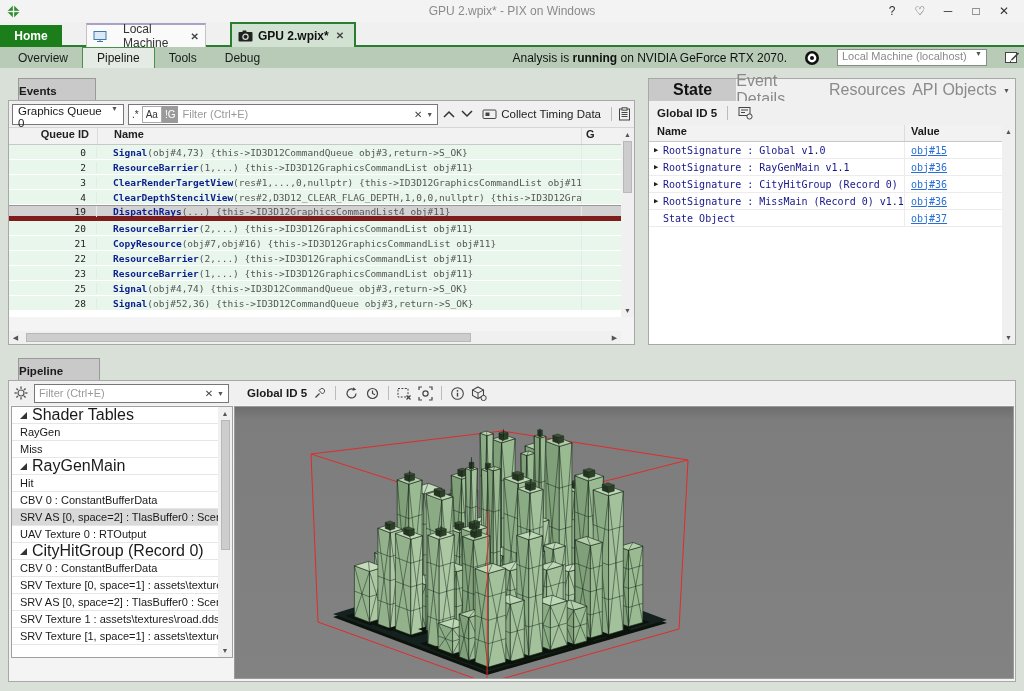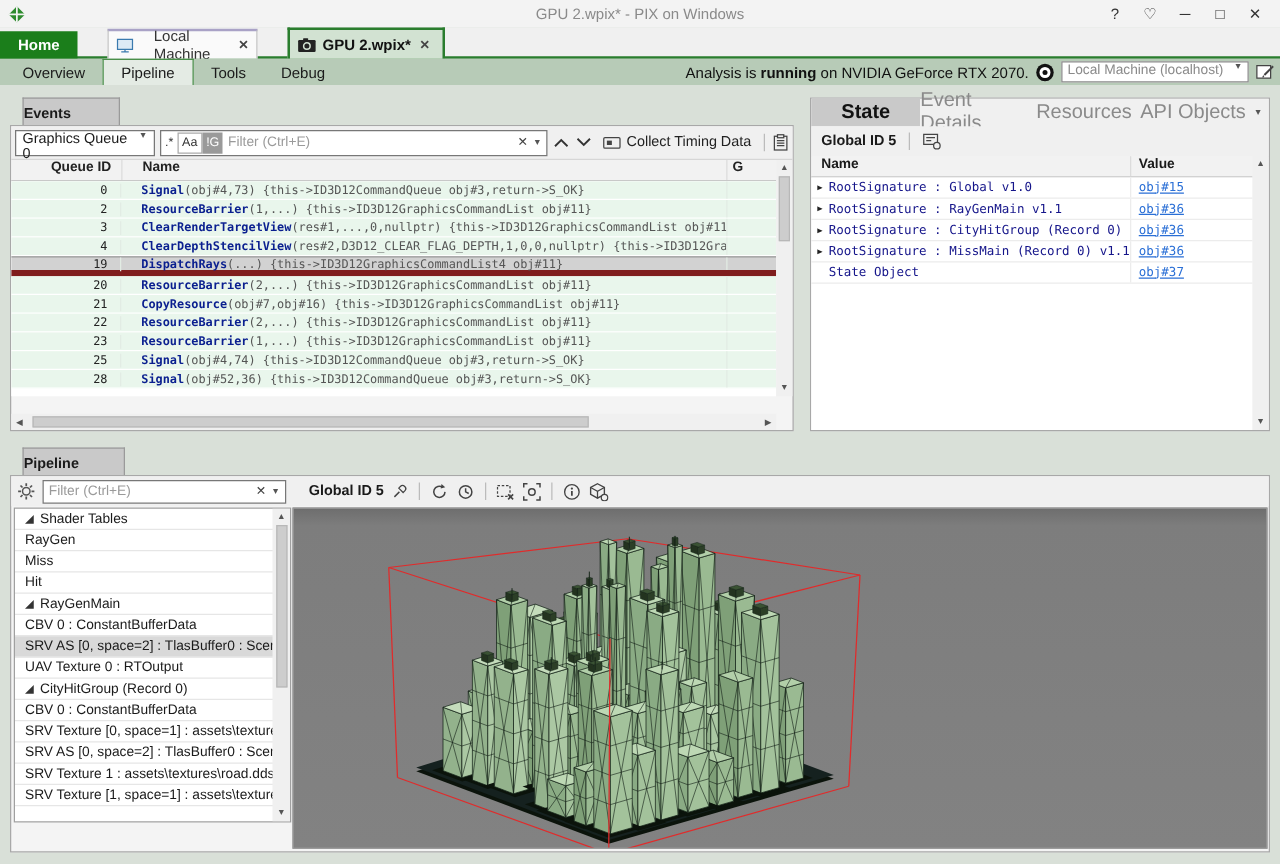--- a/index.html
+++ b/index.html
@@ -14,21 +14,21 @@
   
   .tabrow{position:absolute;left:0;top:22px;width:1024px;height:25px;background:#f0f0f0;border-bottom:2px solid #2a7d2e}
   .home-tab{position:absolute;left:0;top:3px;width:62px;height:22px;background:#1b7e1b;color:#fff;font-weight:bold;font-size:12px;display:flex;align-items:center;justify-content:center}
   .machine-tab{position:absolute;left:86px;top:1px;width:120px;height:24px;background:#fafafa;border:1px solid #c4c4c4;border-top:2px solid #a9a2c6;border-bottom:none;display:flex;align-items:center;gap:16px;padding:0 6px;font-size:12px;color:#333}
   .doc-tab{position:absolute;left:230px;top:0;width:126px;height:25px;background:#d2e2d2;border:2px solid #2a7d2e;border-bottom:none;display:flex;align-items:center;gap:5px;padding:0 6px;font-weight:bold;font-size:12px;color:#111}
   .tab-close{color:#444;font-size:10px;font-weight:bold;margin-left:2px}
   
   .menustrip{position:absolute;left:0;top:47px;width:1024px;height:21px;background:#b7cbb7;display:flex;align-items:center}
   .menu-item{padding:2px 14px;font-size:12px;color:#1a1a1a;height:21px;display:flex;align-items:center}
   .menu-item.active{background:#e4ebe4;border:1px solid #4a8f4a;border-bottom:none;height:21px}
-  .menu-right{position:absolute;right:4px;top:0;height:21px;display:flex;align-items:center;gap:5px}
+  .menu-right{position:absolute;right:4px;top:0;height:21px;display:flex;align-items:center;gap:17px}
   .analysis{font-size:12px;color:#111}
   .machine-select{width:150px;height:17px;background:#fff;border:1px solid #8a8a8a;color:#8a8a8a;font-size:11px;display:flex;padding:0 4px;justify-content:space-between}
   .dd-arrow{font-size:7px;color:#555}
   
   .panel-tab{position:absolute;height:24px;background:#c9c9c9;border:1px solid #9a9a9a;border-bottom:none;font-weight:bold;font-size:11.5px;display:flex;align-items:center;justify-content:flex-start}
   .panel-body{position:absolute;background:#f4f4f4;border:1px solid #a8a8a8}
   
   .ev-toolbar{position:absolute;left:0;top:0;right:0;height:27px;background:#f0f0f0;border-bottom:1px solid #d6d6d6;display:flex;align-items:center;padding:0 3px;gap:4px}
   .combo{height:21px;background:#fff;border:1px solid #777;display:flex;align-items:flex-start;font-size:11.5px;padding:0 5px;gap:6px}
   .filtergroup{height:21px;background:#fff;border:1px solid #777;display:flex;align-items:center;flex:0 0 310px}
@@ -78,21 +78,21 @@
   
   .pl-toolbar{position:absolute;left:0;top:0;right:0;height:24px;background:#f0f0f0;display:flex;align-items:center;padding:0 5px;gap:6px}
   .pl-filter{width:195px;height:19px;background:#fff;border:1px solid #777;display:flex;align-items:center}
   .pl-filter input{border:none;outline:none;flex:1;font-size:11px;height:15px;padding:0 4px;background:transparent;color:#333;font-family:"Liberation Sans",sans-serif}
   .pl-filter input::placeholder{color:#9a9a9a}
   .pl-globalid{font-weight:bold;font-size:11.5px;margin-left:12px}
   .icon{display:flex;align-items:center;justify-content:center}
   .pl-list{position:absolute;left:2px;top:25px;width:222px;height:252px;background:#fff;border:1px solid #a0a0a0;overflow:hidden}
   .pl-row{height:17px;display:flex;align-items:center;border-bottom:1px solid #e6e6e6;font-size:11px;color:#1a1a1a;white-space:nowrap;overflow:hidden}
   .pl-row .tri{width:10px;height:10px;margin:0 4px 0 6px;flex:0 0 auto}
-  .pl-row.group{font-size:11px}
+  .pl-row.group{font-size:16px}
   .pl-row.item{padding-left:8px}
   .pl-row.item.sel{background:#d9d9d9}
   .pl-scroll{position:absolute;left:209px;top:26px;width:14px;height:250px}
   .pl-hide{position:absolute;left:2px;top:281px;width:222px;height:18px;background:#e1e1e1;border:1px solid #8a8a8a;font-size:11px;display:flex;align-items:center;justify-content:center;color:#111}
   .viewport{position:absolute;left:225px;top:25px;width:780px;height:273px;border:1px solid #9a9a9a;background:#828282}
   svg{display:block}
 </style>
 </head>
 <body>
 
@@ -447,30 +447,30 @@
           </svg>
         </span>
         <span>Shader Tables</span>
       </div>
       <div class="pl-row item">
         <span>RayGen</span>
       </div>
       <div class="pl-row item">
         <span>Miss</span>
       </div>
-      <div class="pl-row item">
-        <span>Hit</span>
-      </div>
       <div class="pl-row group">
         <span class="tri">
           <svg width="10" height="10">
             <polygon points="9,2 9,9 2,9" fill="#333"></polygon>
           </svg>
         </span>
         <span>RayGenMain</span>
+      </div>
+      <div class="pl-row item">
+        <span>Hit</span>
       </div>
       <div class="pl-row item">
         <span>CBV 0 : ConstantBufferData</span>
       </div>
       <div class="pl-row item sel">
         <span>SRV AS [0, space=2] : TlasBuffer0 : Scene</span>
       </div>
       <div class="pl-row item">
         <span>UAV Texture 0 : RTOutput</span>
       </div>

